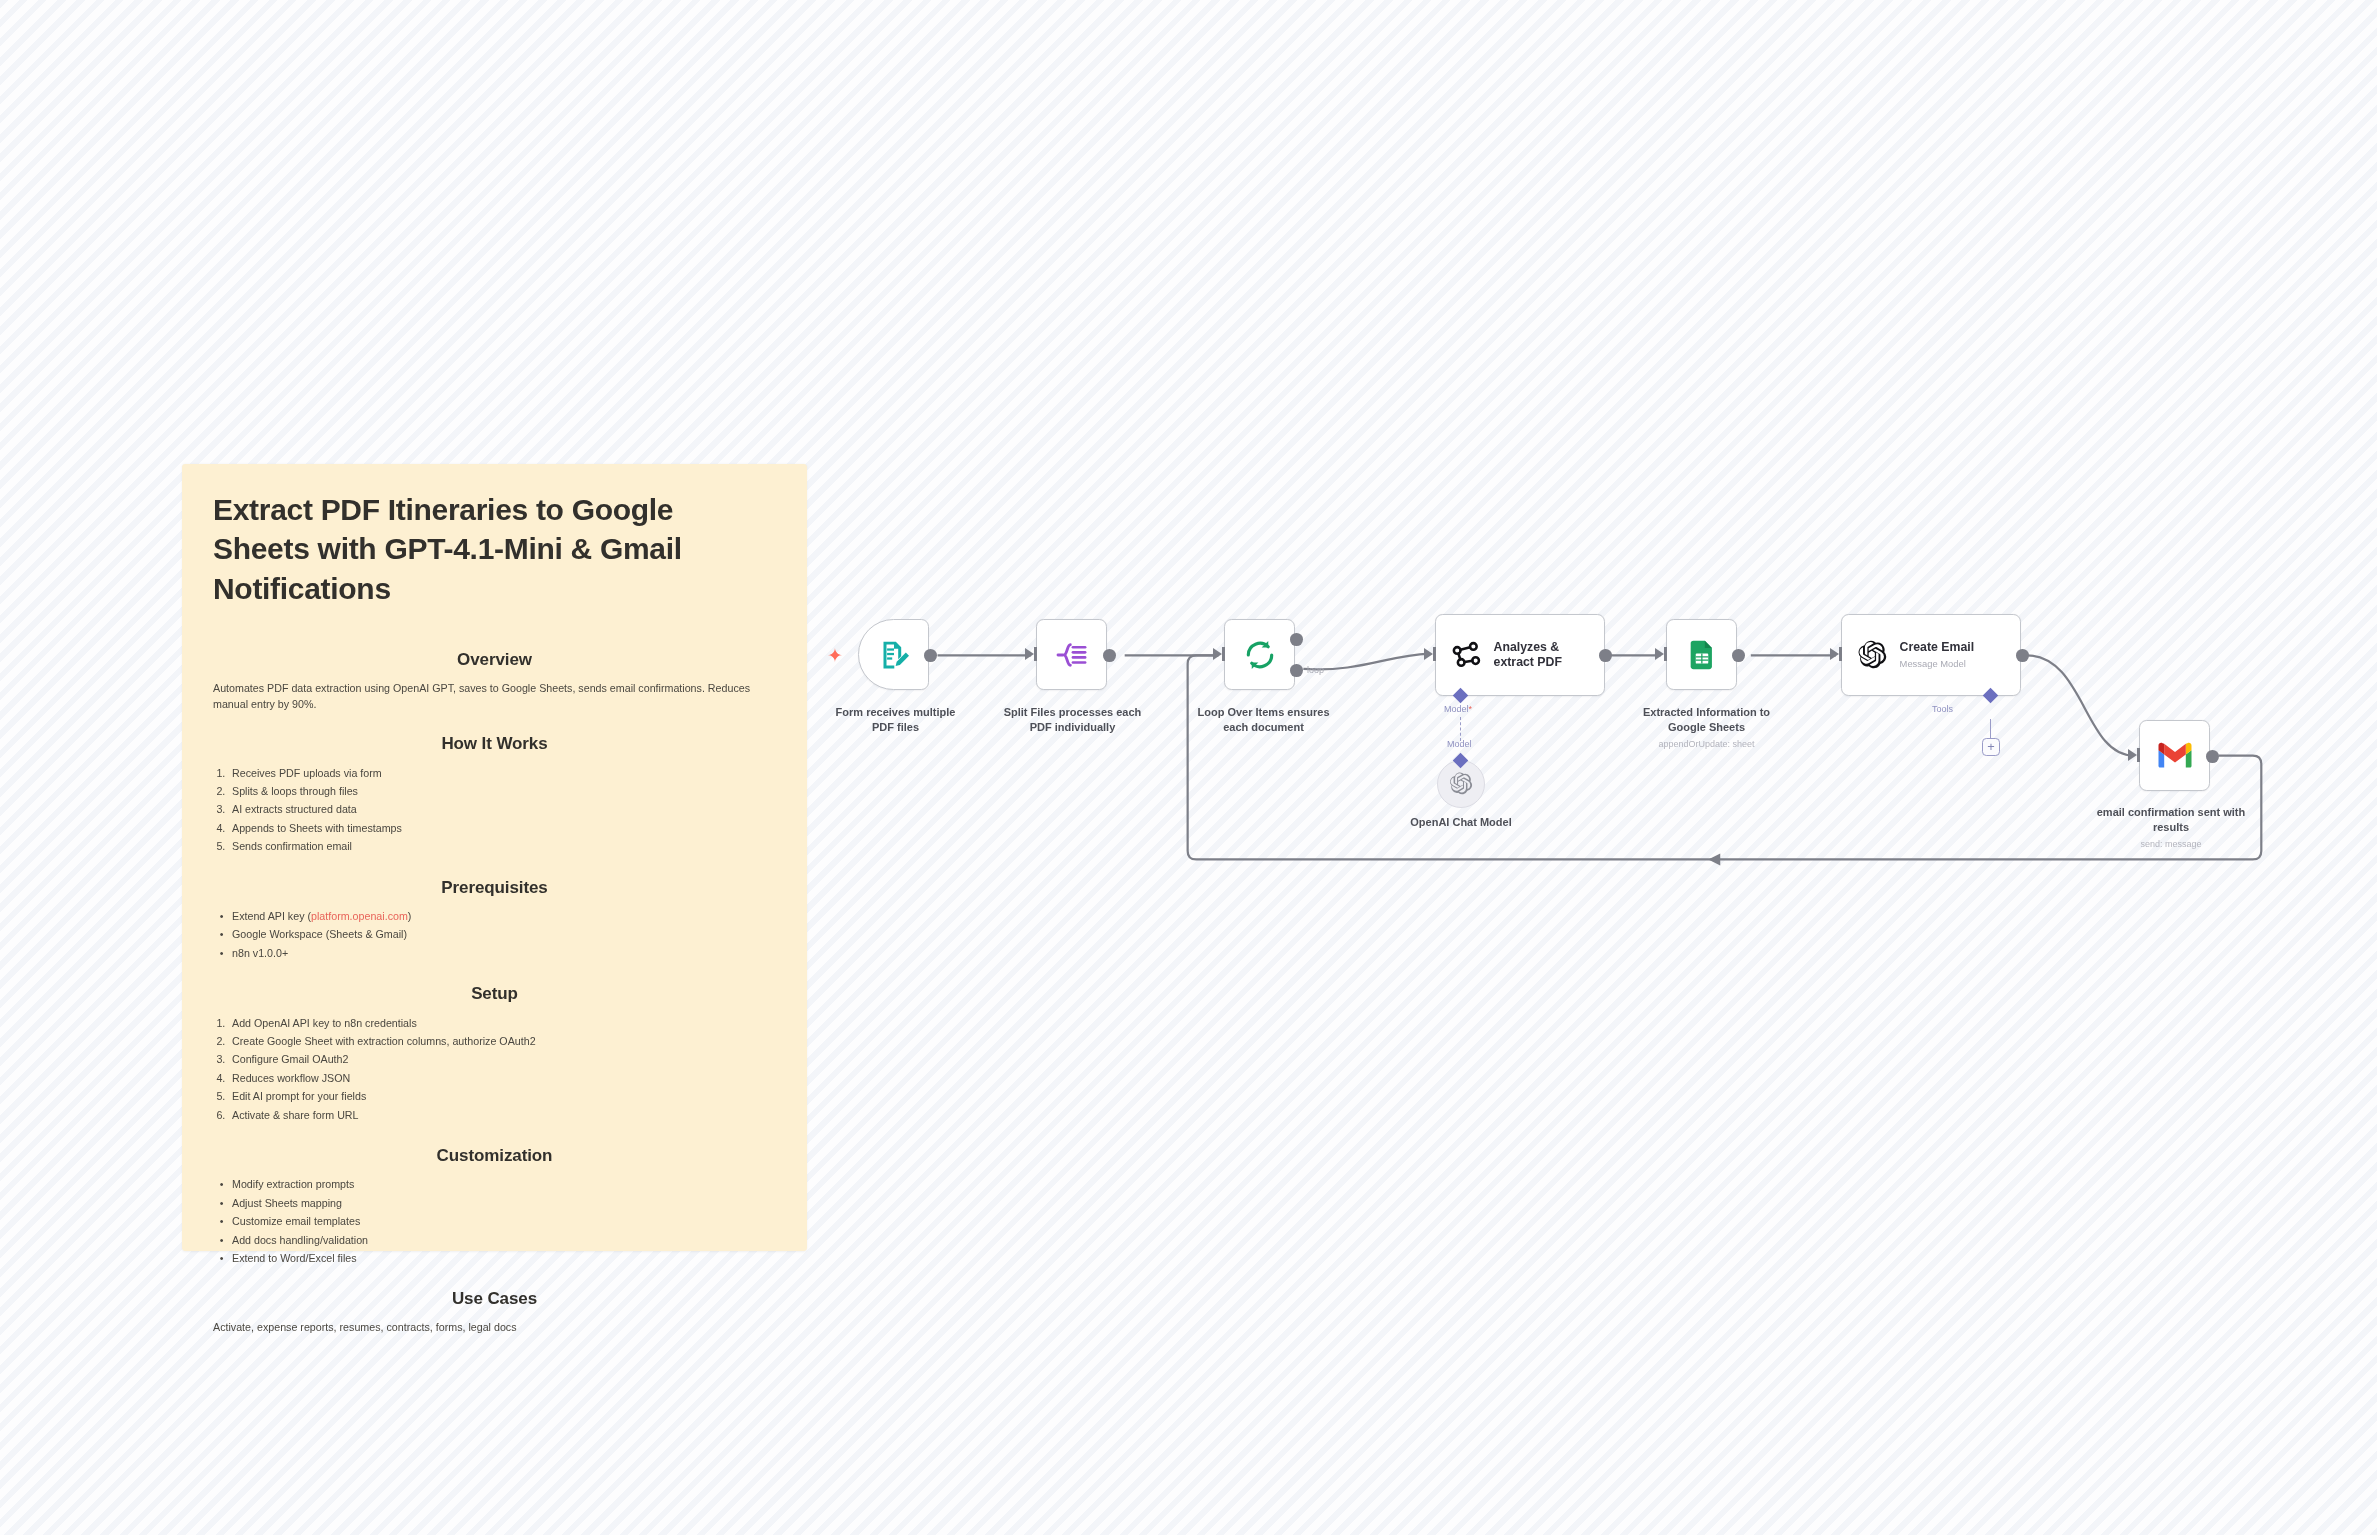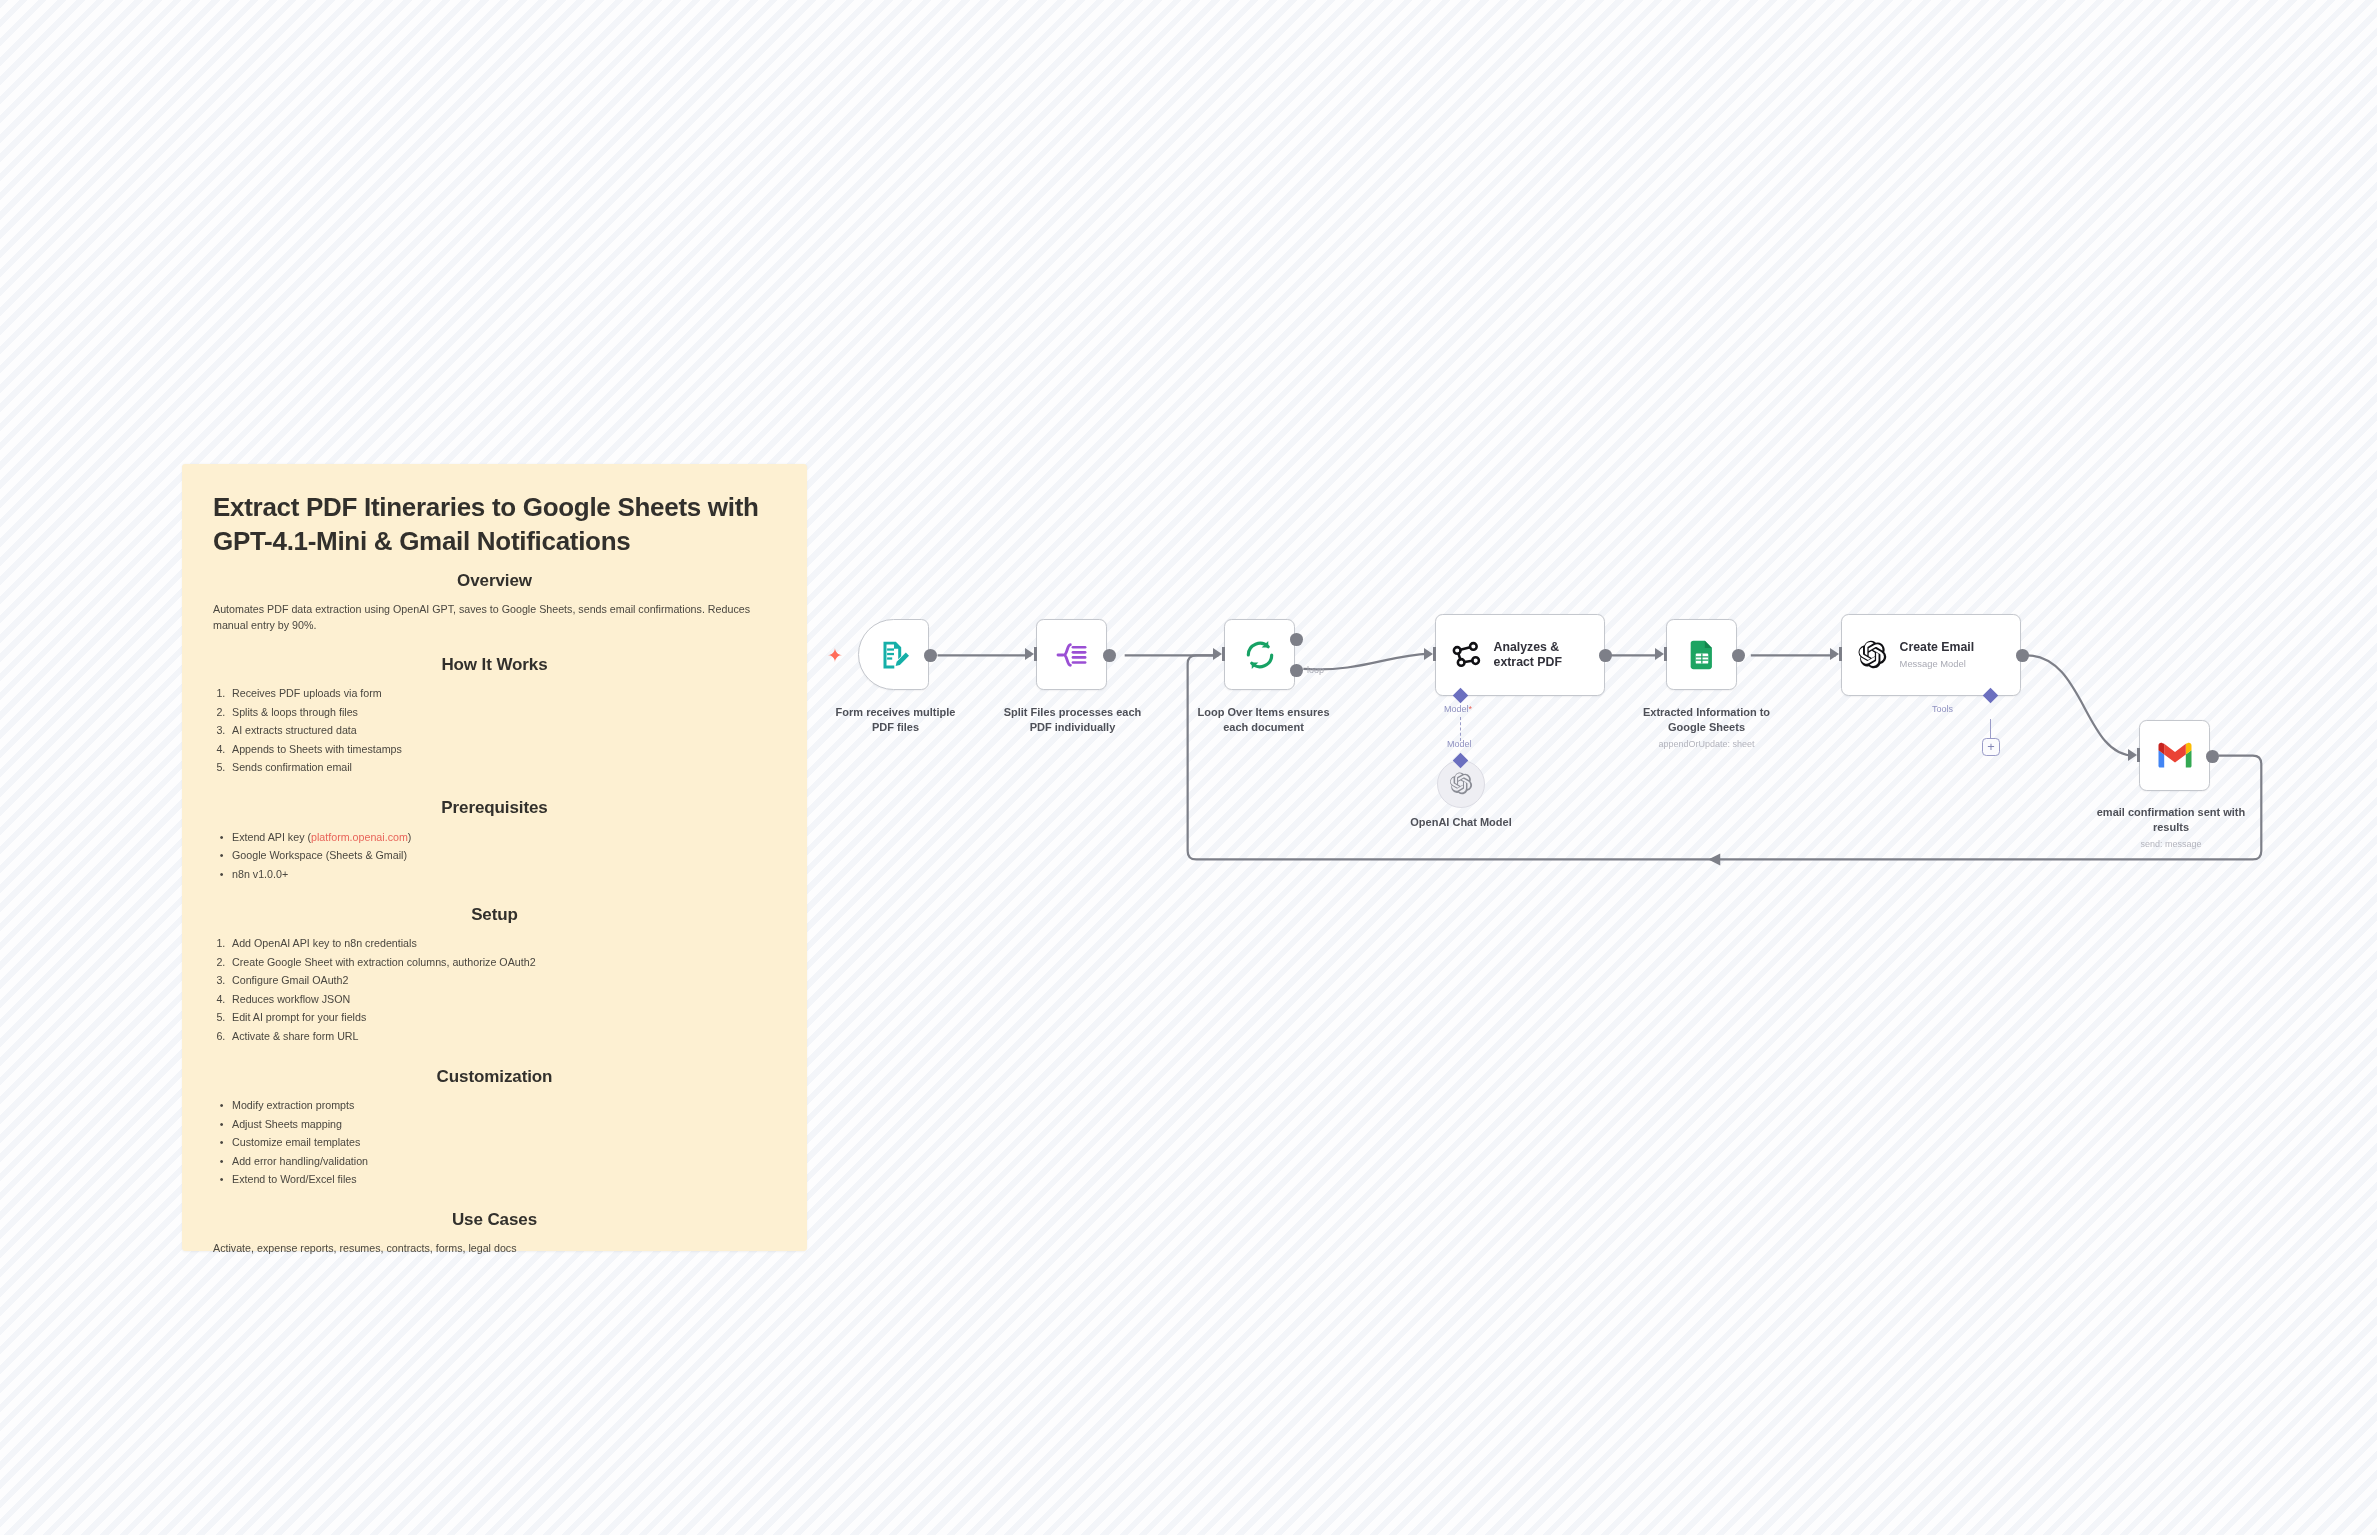--- a/index.html
+++ b/index.html
@@ -34,26 +34,26 @@
     top: 464px;
     width: 625px;
     height: 787px;
     background: #fdf0d2;
     border-radius: 3.4px;
     padding: 25.5px 31px 0 31px;
     box-shadow: 0 0.9px 2.6px rgba(0,0,0,0.06);
   }
 
   #sticky-title {
-    font-size: 26px;
+    font-size: 30px;
     font-weight: bold;
     line-height: 1.32;
     color: #32302c;
     letter-spacing: -0.3px;
-    margin-bottom: 13px;
+    margin-bottom: 42px;
   }
 
   .sn-h2 {
     font-size: 17px;
     font-weight: bold;
     color: #32302c;
     margin-top: 22px;
     margin-bottom: 9.4px;
     letter-spacing: -0.1px;
     text-align: center;
@@ -285,21 +285,21 @@
       <li>Reduces workflow JSON</li>
       <li>Edit AI prompt for your fields</li>
       <li>Activate &amp; share form URL</li>
     </ol>
 
     <div class="sn-h2">Customization</div>
     <ul class="sn-list bulleted">
       <li>Modify extraction prompts</li>
       <li>Adjust Sheets mapping</li>
       <li>Customize email templates</li>
-      <li>Add error handling/validation</li>
+      <li>Add docs handling/validation</li>
       <li>Extend to Word/Excel files</li>
     </ul>
 
     <div class="sn-h2">Use Cases</div>
     <div class="sn-p">Activate, expense reports, resumes, contracts, forms, legal docs</div>
   </div>
 
   <svg class="edges" viewBox="0 0 2794 1805">
 
     <path d="M1102,770 L1212,770" stroke="#7D7F88" stroke-width="2.6" fill="none"></path>

